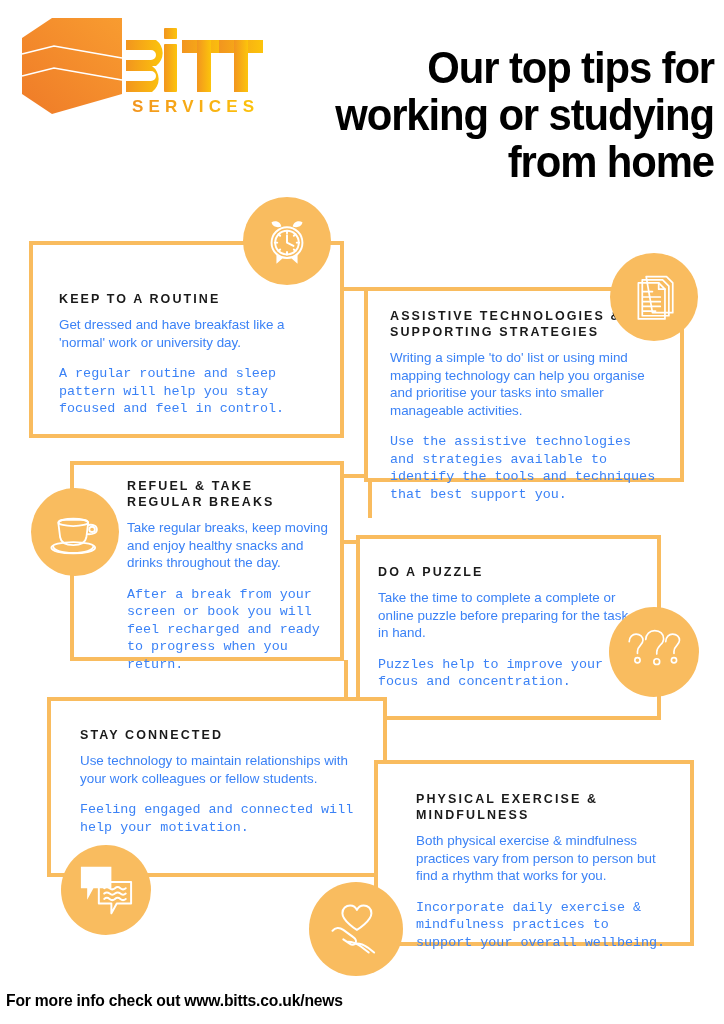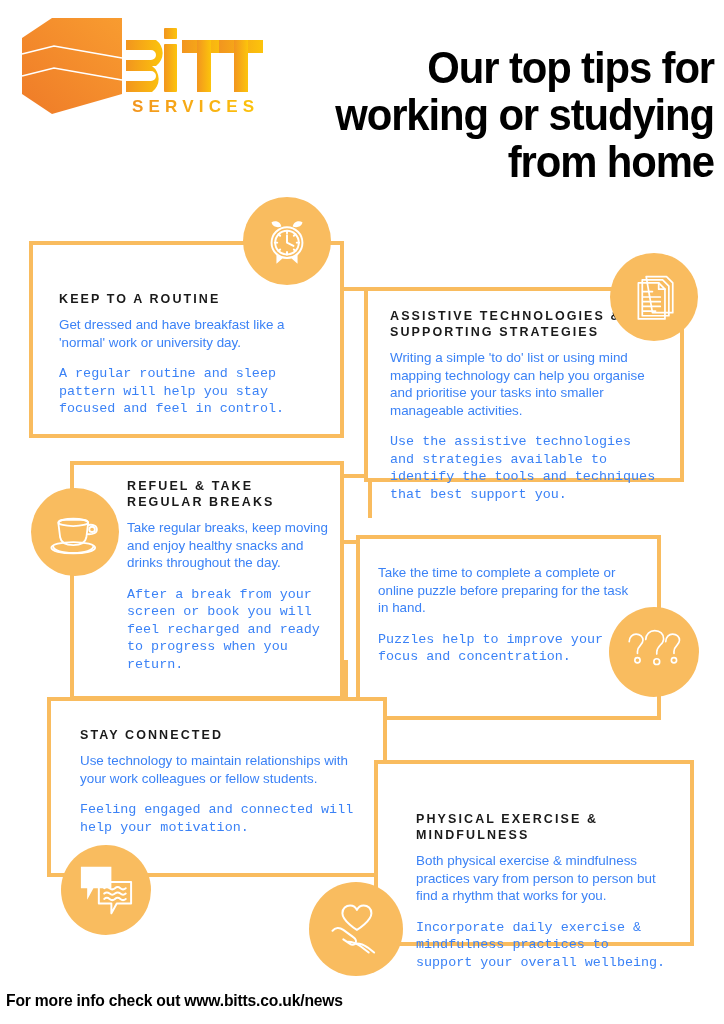--- a/index.html
+++ b/index.html
@@ -210,21 +210,21 @@
       <g fill="none" stroke="#ffffff" stroke-width="2.2" stroke-linejoin="round" stroke-linecap="round">
         <path d="M22 6 L48 6 L56 14 L56 52 L30 52 Z"></path>
         <path d="M17 10 L43 10 L51 18 L51 56 L17 56 Z"></path>
         <path d="M12 14 L38 14 L46 22 L46 60 L12 60 Z"></path>
         <path d="M38 14 L38 22 L46 22"></path>
         <path d="M18 25 h12 M18 32 h22 M18 38 h22 M18 44 h22 M18 50 h16"></path>
       </g>
     </svg>
   </div>
 
-  <div class="card" style="left:70px; top:461px; width:274px; height:239px;">
+  <div class="card" style="left:70px; top:461px; width:274px; height:200px;">
     <div class="card-inner" style="padding:13px 12px 0 53px;">
       <div class="card-title">REFUEL &amp; TAKE REGULAR BREAKS</div>
       <div class="card-body">
         <p>Take regular breaks, keep moving and enjoy healthy snacks and drinks throughout the day.</p>
         <p>After a break from your screen or book you will feel recharged and ready to progress when you return.</p>
       </div>
     </div>
   </div>
   <div class="icon-circle" style="left:31px; top:488px; width:88px; height:88px;">
     <svg width="56" height="56" viewBox="0 0 64 64">
@@ -234,20 +234,21 @@
         <path d="M47 24 C53 23 57 25 57 29 C57 33 53 35 46 34.5"></path>
         <ellipse cx="51.5" cy="29" rx="3.2" ry="3"></ellipse>
         <ellipse cx="30" cy="50" rx="25" ry="6.5"></ellipse>
         <path d="M7 48 C7 53 17 56 30 56 C43 56 53 53 53 48"></path>
       </g>
     </svg>
   </div>
 
   <div class="card" style="left:356px; top:535px; width:305px; height:185px;">
     <div class="card-inner" style="padding:25px 24px 0 18px;">
+      <div class="card-title">DO A PUZZLE</div>
       <div class="card-body">
         <p>Take the time to complete a complete or online puzzle before preparing for the task in hand.</p>
         <p>Puzzles help to improve your focus and concentration.</p>
       </div>
     </div>
   </div>
   <div class="icon-circle" style="left:609px; top:607px; width:90px; height:90px;">
     <svg width="62" height="48" viewBox="0 0 90 64">
       <g fill="none" stroke="#ffffff" stroke-width="2.4" stroke-linecap="round" stroke-linejoin="round">
         <path d="M9 17 C9 10 14 6 19 6 C25 6 29 10 29 15 C29 22 21 23 21 31 L21 34"></path>
@@ -275,21 +276,21 @@
       <g fill="none" stroke="#ffffff" stroke-width="2.2" stroke-linejoin="round" stroke-linecap="round">
         <path d="M24 20 L60 20 L60 44 L44 44 L38 55 L38 44 L24 44 Z"></path>
         <path d="M30 27 q3 -2.6 6 0 q3 2.6 6 0 q3 -2.6 6 0 q3 2.6 6 0"></path>
         <path d="M30 33 q3 -2.6 6 0 q3 2.6 6 0 q3 -2.6 6 0 q3 2.6 6 0"></path>
         <path d="M30 39 q3 -2.6 6 0 q3 2.6 6 0 q3 -2.6 6 0 q3 2.6 6 0"></path>
       </g>
     </svg>
   </div>
 
   <div class="card" style="left:374px; top:760px; width:320px; height:186px;">
-    <div class="card-inner" style="padding:27px 20px 0 38px;margin-top:20px;">
+    <div class="card-inner" style="padding:27px 20px 0 38px;">
       <div class="card-title">PHYSICAL EXERCISE &amp; MINDFULNESS</div>
       <div class="card-body">
         <p>Both physical exercise &amp; mindfulness practices vary from person to person but find a rhythm that works for you.</p>
         <p>Incorporate daily exercise &amp;  mindfulness practices to support your overall wellbeing.</p>
       </div>
     </div>
   </div>
   <div class="icon-circle" style="left:309px; top:882px; width:94px; height:94px;">
     <svg width="58" height="54" viewBox="0 0 64 58">
       <g fill="none" stroke="#ffffff" stroke-width="2.2" stroke-linejoin="round" stroke-linecap="round">

